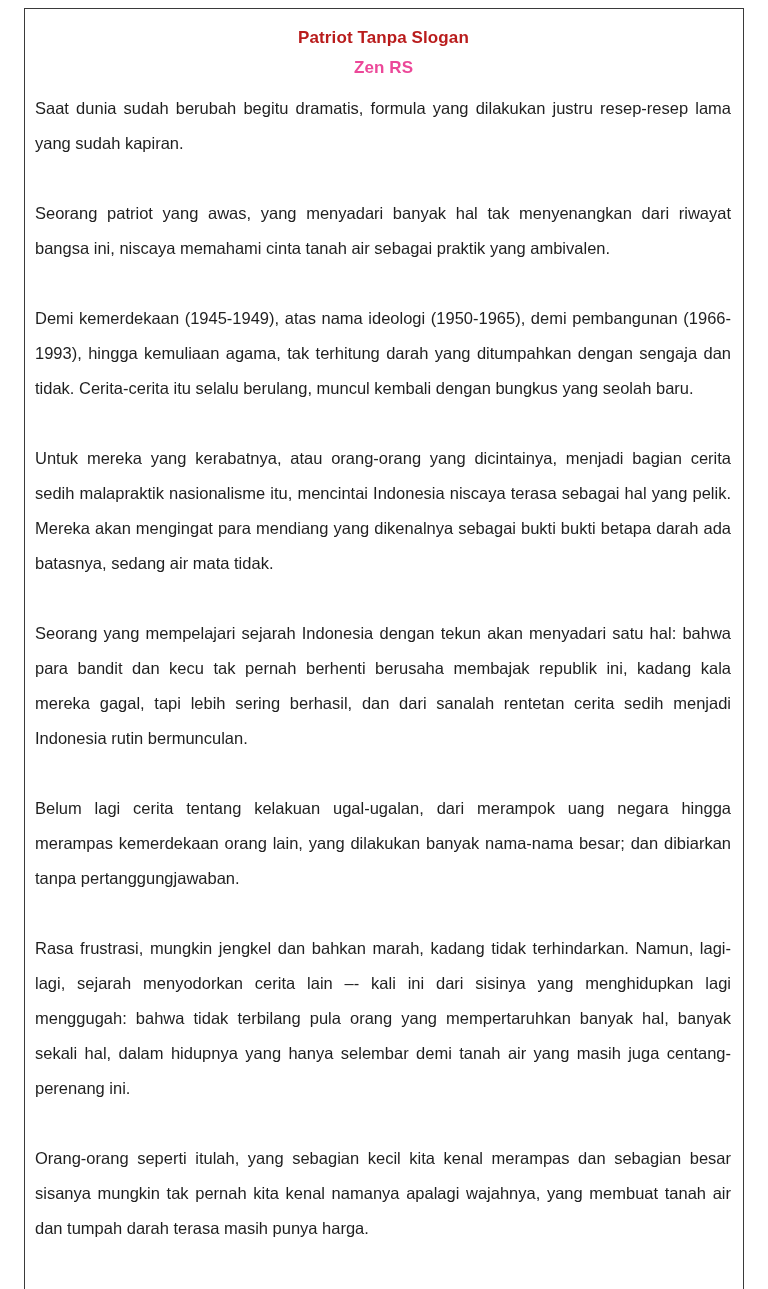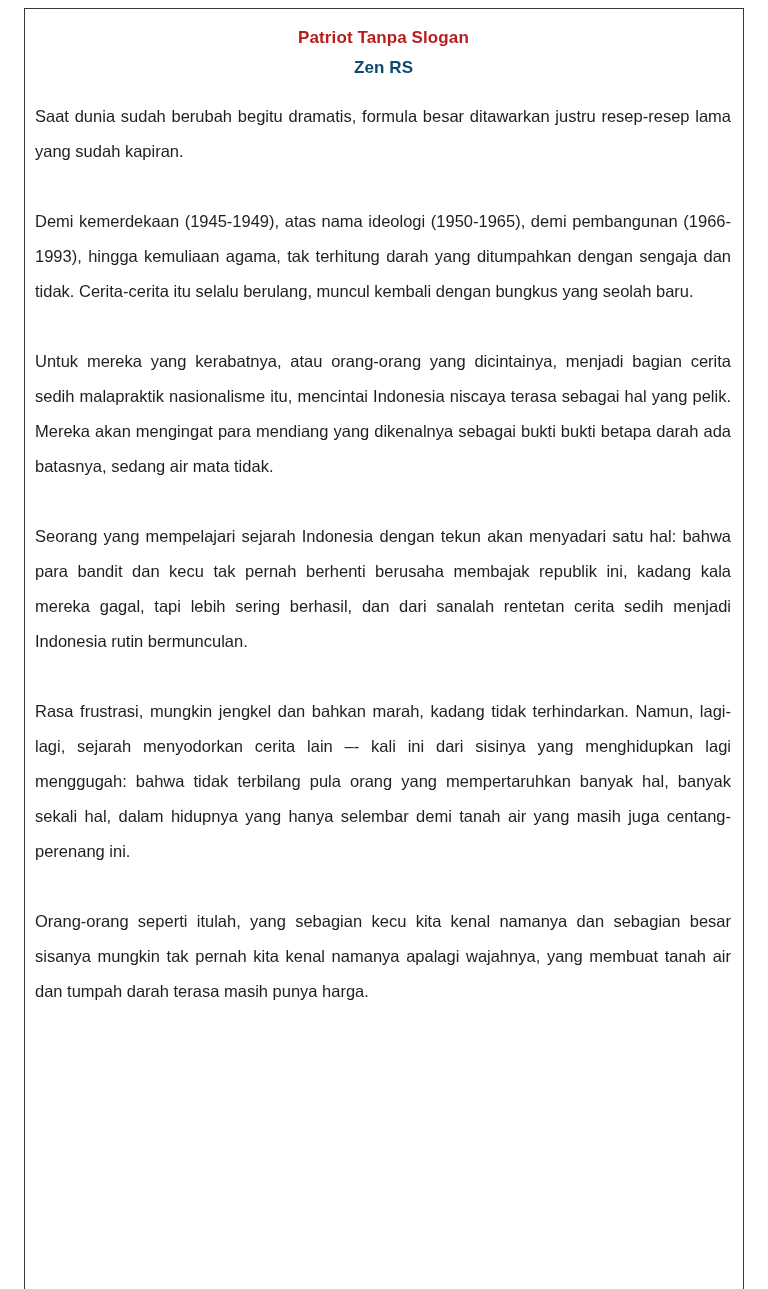--- a/index.html
+++ b/index.html
@@ -35,22 +35,22 @@
     line-height: 30px;
     letter-spacing: 0.1px;
     color: #b91c1c;
   }
   .doc-author {
     text-align: center;
     font-weight: bold;
     font-size: 17px;
     line-height: 30px;
     letter-spacing: 0.1px;
-    color: #0c4a6e;
-    margin-bottom: 16px;
+    color: #ec4899;
+    margin-bottom: 8px;
   }
 
   .body-text {
     padding: 0 2px 0 1px;
   }
 
   .para {
     text-align: justify;
     text-justify: inter-word;
     font-size: 16.5px;
@@ -66,21 +66,23 @@
 </head>
 <body>
 
 <div class="page">
 
   <div class="doc-title">Patriot Tanpa Slogan</div>
 
   <div class="doc-author">Zen RS</div>
 
   <div class="body-text">
-    <p class="para">Saat dunia sudah berubah begitu dramatis, formula besar ditawarkan justru resep-resep lama yang sudah kapiran.</p>
+    <p class="para">Saat dunia sudah berubah begitu dramatis, formula yang dilakukan justru resep-resep lama yang sudah kapiran.</p>
+    <p class="para">Seorang patriot yang awas, yang menyadari banyak hal tak menyenangkan dari riwayat bangsa ini, niscaya memahami cinta tanah air sebagai praktik yang ambivalen.</p>
     <p class="para">Demi kemerdekaan (1945-1949), atas nama ideologi (1950-1965), demi pembangunan (1966-1993), hingga kemuliaan agama, tak terhitung darah yang ditumpahkan dengan sengaja dan tidak. Cerita-cerita itu selalu berulang, muncul kembali dengan bungkus yang seolah baru.</p>
     <p class="para">Untuk mereka yang kerabatnya, atau orang-orang yang dicintainya, menjadi bagian cerita sedih malapraktik nasionalisme itu, mencintai Indonesia niscaya terasa sebagai hal yang pelik. Mereka akan mengingat para mendiang yang dikenalnya sebagai bukti bukti betapa darah ada batasnya, sedang air mata tidak.</p>
     <p class="para">Seorang yang mempelajari sejarah Indonesia dengan tekun akan menyadari satu hal: bahwa para bandit dan kecu tak pernah berhenti berusaha membajak republik ini, kadang kala mereka gagal, tapi lebih sering berhasil, dan dari sanalah rentetan cerita sedih menjadi Indonesia rutin bermunculan.</p>
+    <p class="para">Belum lagi cerita tentang kelakuan ugal-ugalan, dari merampok uang negara hingga merampas kemerdekaan orang lain, yang dilakukan banyak nama-nama besar; dan dibiarkan tanpa pertanggungjawaban.</p>
     <p class="para">Rasa frustrasi, mungkin jengkel dan bahkan marah, kadang tidak terhindarkan. Namun, lagi-lagi, sejarah menyodorkan cerita lain –- kali ini dari sisinya yang menghidupkan lagi menggugah: bahwa tidak terbilang pula orang yang mempertaruhkan banyak hal, banyak sekali hal, dalam hidupnya yang hanya selembar demi tanah air yang masih juga centang-perenang ini.</p>
-    <p class="para">Orang-orang seperti itulah, yang sebagian kecu kita kenal namanya dan sebagian besar sisanya mungkin tak pernah kita kenal namanya apalagi wajahnya, yang membuat tanah air dan tumpah darah terasa masih punya harga.</p>
+    <p class="para">Orang-orang seperti itulah, yang sebagian kecil kita kenal merampas dan sebagian besar sisanya mungkin tak pernah kita kenal namanya apalagi wajahnya, yang membuat tanah air dan tumpah darah terasa masih punya harga.</p>
   </div>
 
 </div>
 
 </body></html>

